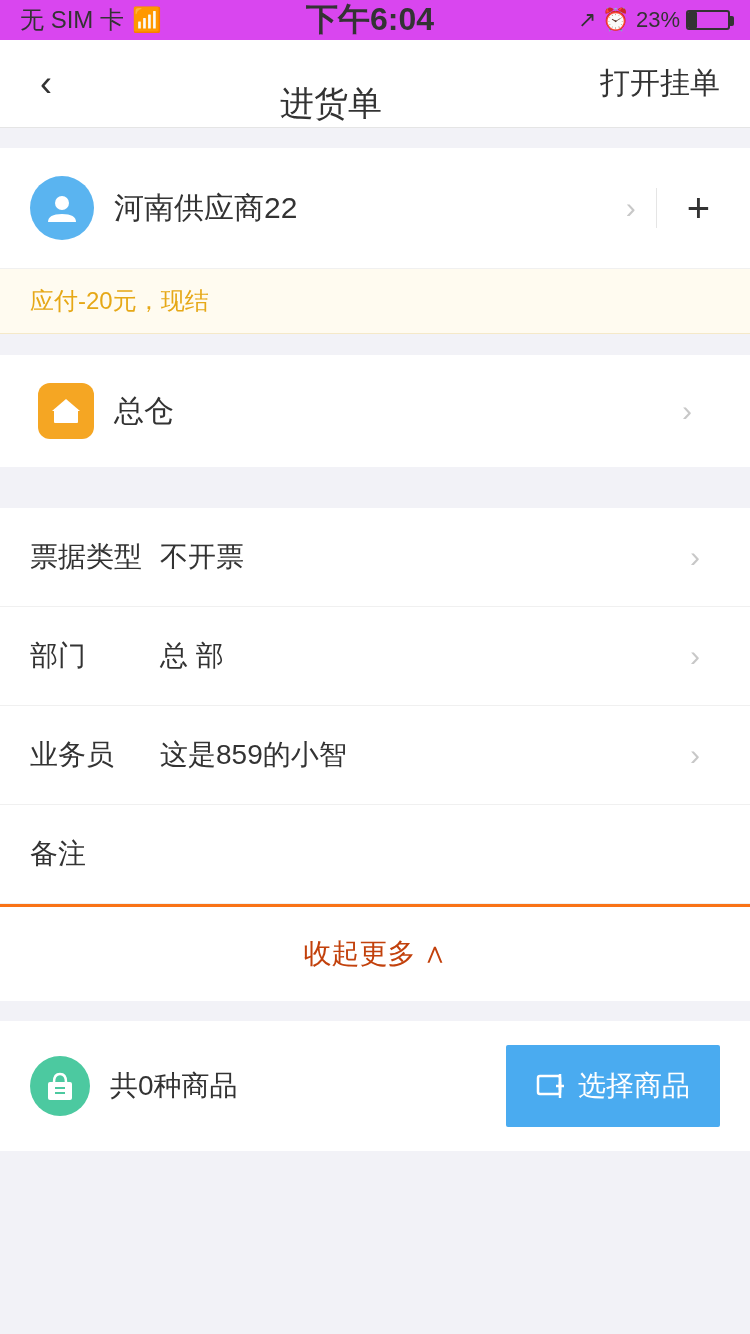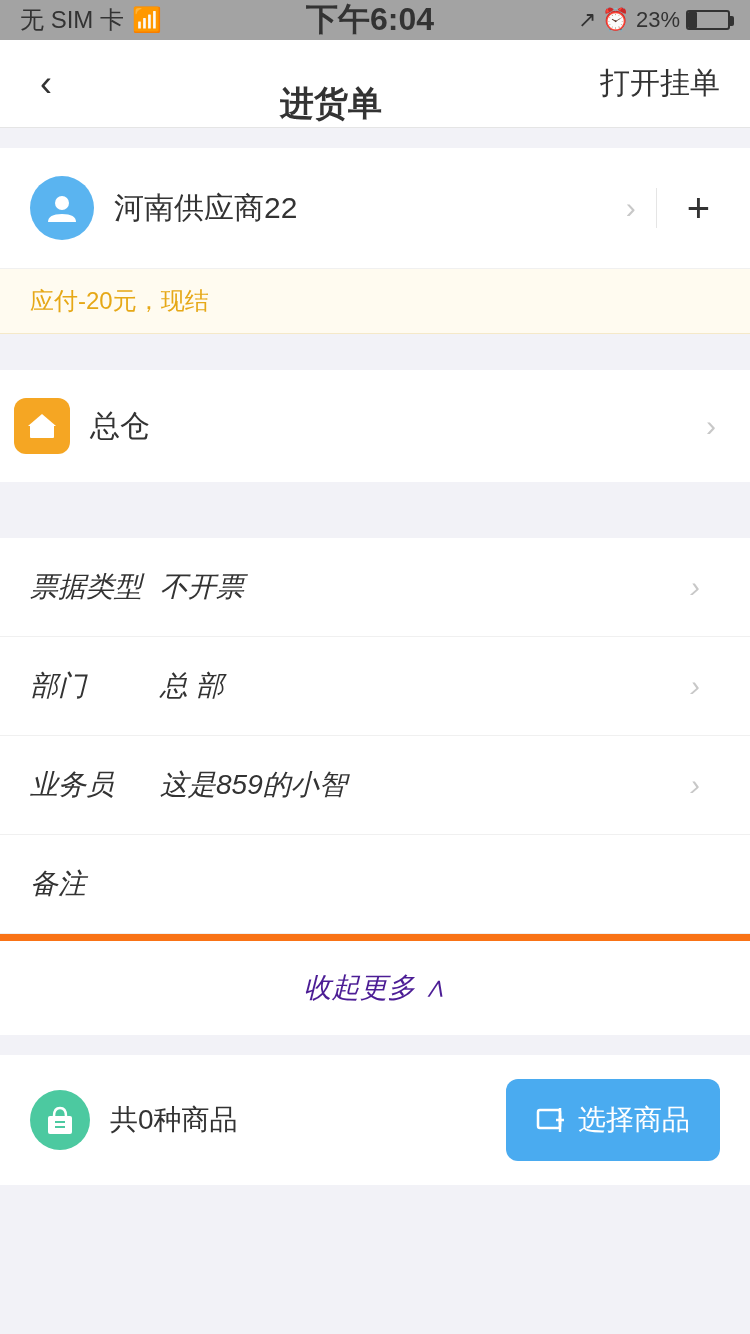--- a/index.html
+++ b/index.html
@@ -8,21 +8,21 @@
       font-family: -apple-system, "PingFang SC", "Helvetica Neue", sans-serif;
       background: #f2f2f7;
       width: 750px;
       min-height: 1334px;
       font-size: 28px;
       color: #333;
     }
 
     
     .status-bar {
-      background: #a3a3a3;
+      background: #d946ef;
       height: 40px;
       display: flex;
       align-items: center;
       justify-content: space-between;
       padding: 0 20px;
       font-size: 24px;
       color: #333;
     }
     .status-left { display: flex; align-items: center; gap: 8px; }
     .status-center { font-size: 32px; font-weight: 700; }
@@ -52,40 +52,40 @@
       border-bottom: 1px solid #e5e5e5;
     }
     .nav-back {
       font-size: 36px;
       color: #333;
       cursor: pointer;
       padding: 10px;
     }
     .nav-title {
       font-size: 34px;
-      font-weight: 700;
+      font-weight: 400;
       color: #333;
       margin-top: 40px;
     }
     .nav-action {
       font-size: 30px;
       color: #333;
       cursor: pointer;
     }
 
     
     .section-gap {
       height: 20px;
       background: #f2f2f7;
     }
 
     
     .card {
       background: #0c4a6e;
-      margin-bottom: 16px;
+      margin-bottom: 1px;
     }
 
     
     .supplier-row {
       background: #fff;
       display: flex;
       align-items: center;
       padding: 28px 30px;
       border-bottom: 1px solid #f0f0f0;
       position: relative;
@@ -132,41 +132,40 @@
       font-size: 24px;
       color: #e6a817;
       border-bottom: 1px solid #f5e9c8;
     }
 
     
     .warehouse-row {
       background: #fff;
       display: flex;
       align-items: center;
-      padding: 28px 14px;
+      padding: 28px 38px;
     }
     .warehouse-icon {
       width: 56px; height: 56px;
       border-radius: 12px;
       background: #f5a623;
       display: flex; align-items: center; justify-content: center;
       margin-right: 20px;
       flex-shrink: 0;
     }
     .warehouse-label {
       font-size: 30px;
       color: #333;
       flex: 1;
     }
 
     
     .form-section {
       background: #fff;
       margin-top: 20px;
-      font-style: italic;
     }
 
     .form-row {
       display: flex;
       align-items: center;
       padding: 30px 30px;
       border-bottom: 1px solid #f0f0f0;
       min-height: 88px;
     }
     .form-row:last-child {
@@ -190,23 +189,23 @@
     }
 
     
     .collapse-btn {
       background: #fff;
       display: flex;
       align-items: center;
       justify-content: center;
       padding: 28px;
       font-size: 28px;
-      color: #4c1d95;
-      cursor: pointer;
-      border-top: 7px solid #f97316;
+      color: #c2410c;
+      cursor: pointer;
+      border-top: 3px solid #f97316;
     }
 
     .product-bar {
       background: #fff;
       display: flex;
       align-items: center;
       padding: 24px 30px;
     }
     .product-icon {
       width: 60px; height: 60px;
@@ -218,21 +217,21 @@
     }
     .product-count {
       font-size: 28px;
       color: #333;
       flex: 1;
     }
     .select-product-btn {
       background: #4aabf0;
       color: #fff;
       border: none;
-      border-radius: 12px;
+      border-radius: 2px;
       padding: 22px 30px;
       font-size: 28px;
       display: flex;
       align-items: center;
       gap: 10px;
       cursor: pointer;
     }
   </style>
 </head>
 <body>

